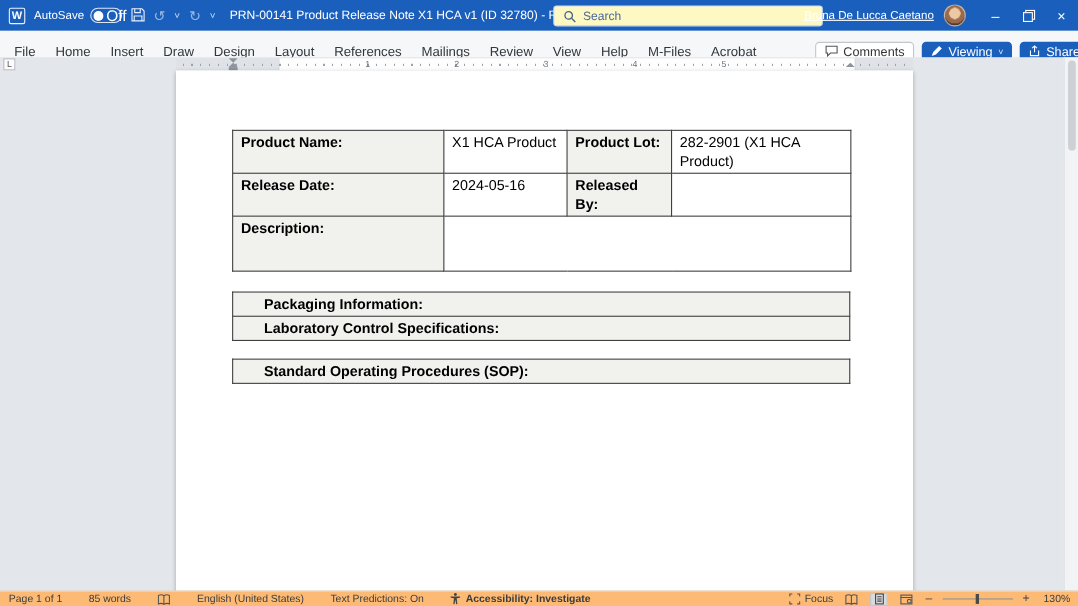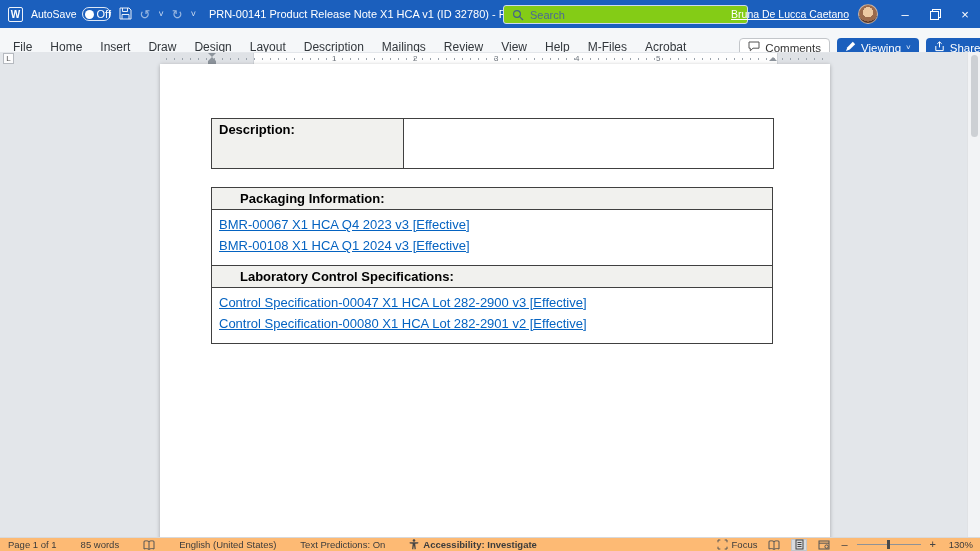--- a/index.html
+++ b/index.html
@@ -6,26 +6,26 @@
   html,body { width: 980px; height: 551px; overflow: hidden; }
   body { position: relative; font-family: "Liberation Sans", sans-serif; background: #e3e6ea; }
 
   
   .titlebar { position:absolute; top:0; left:0; right:0; height:28px; background:#1b5fbd; color:#fff; display:flex; align-items:center; }
   .qat { display:flex; align-items:center; gap:8px; padding-left:8px; }
   .word-icon { width:15px; height:15px; border:1px solid rgba(255,255,255,.92); border-radius:2px; font-size:10px; font-weight:bold; display:flex; align-items:center; justify-content:center; }
   .autosave { display:flex; align-items:center; gap:5px; font-size:10.5px; }
   .toggle { width:29px; height:14px; border:1px solid rgba(255,255,255,.85); border-radius:8px; display:flex; align-items:center; gap:3px; padding:0 3px 0 2px; }
   .knob { width:9px; height:9px; background:#fff; border-radius:50%; flex:0 0 auto; }
-  .toggle-state { font-size:11px; line-height:1; }
+  .toggle-state { font-size:14px; line-height:1; }
   .qat-icon { font-size:13px; line-height:1; opacity:.9; }
   .qat-icon.dim { opacity:.55; }
   .mini-caret { font-size:9px; opacity:.8; line-height:1; }
   .tb-doc-title { font-size:11px; margin-left:13px; white-space:nowrap; display:flex; align-items:center; gap:5px; }
-  .search-box { position:absolute; left:503px; top:5px; width:245px; height:19px; background:#84cc16; border:1px solid #cdd9f0; border-radius:3px; display:flex; align-items:center; gap:6px; padding-left:8px; }
+  .search-box { position:absolute; left:503px; top:5px; width:245px; height:19px; background:#fef9c3; border:1px solid #cdd9f0; border-radius:3px; display:flex; align-items:center; gap:6px; padding-left:8px; }
   .search-box input { border:none; background:transparent; outline:none; font-size:11px; color:#44618c; width:185px; font-family:inherit; }
   .search-box input::placeholder { color:#4b6899; opacity:1; }
   .tb-right { position:absolute; right:0; top:0; height:28px; display:flex; align-items:center; }
   .user-name { font-size:10.5px; margin-right:9px; white-space:nowrap;text-decoration:underline; }
   .avatar { width:20px; height:20px; border-radius:50%; margin-right:12px;
             background: radial-gradient(circle at 50% 40%, #ecc9a2 0 36%, #9a6a4c 37% 66%, #573828 67%); border:1px solid rgba(255,255,255,.5); }
   .win-btn { width:30px; height:28px; display:flex; align-items:center; justify-content:center; font-size:13px; color:#fff; }
   .restore-icon { position:relative; width:11px; height:11px; }
   .restore-icon::before { content:""; position:absolute; right:0; top:0; width:7px; height:7px; border:1px solid #fff; }
   .restore-icon::after { content:""; position:absolute; left:0; bottom:0; width:7px; height:7px; border:1px solid #fff; background:#1b5fbd; }
@@ -140,21 +140,21 @@
 </div>
 
 <div class="tabrow">
   <div class="tabs">
     <span class="tab">File</span>
     <span class="tab">Home</span>
     <span class="tab">Insert</span>
     <span class="tab">Draw</span>
     <span class="tab">Design</span>
     <span class="tab">Layout</span>
-    <span class="tab">Description</span>
+    <span class="tab">References</span>
     <span class="tab">Mailings</span>
     <span class="tab">Review</span>
     <span class="tab">View</span>
     <span class="tab">Help</span>
     <span class="tab">M-Files</span>
     <span class="tab">Acrobat</span>
   </div>
   <div class="tabrow-right">
     <button class="btn-comments">
       <span>
@@ -211,50 +211,58 @@
   <div class="page">
 
     <table class="info-table">
       <colgroup>
           <col style="width:192px">
           <col style="width:112px">
           <col style="width:95px">
           <col style="width:163px">
         </colgroup>
       <tbody>
+          <tr class="info-row">
+        <td class="lbl">Product Name:</td>
+        <td>X1 HCA Product</td>
+        <td class="lbl">Product Lot:</td>
+        <td>282-2901 (X1 HCA Product)</td>
+      </tr>
+      <tr class="info-row">
+        <td class="lbl">Release Date:</td>
+        <td>2024-05-16</td>
+        <td class="lbl">Released By:</td>
+        <td></td>
+      </tr>
       <tr class="desc-row">
         <td class="lbl">Description:</td>
         <td colspan="3"></td>
       </tr>
     </tbody>
       </table>
 
     <table class="links-table">
       <tbody>
           <tr>
         <td class="hdr-cell">Packaging Information:</td>
       </tr>
       <tr>
-        <td class="links-cell">
-          <a>BMR-00067 X1 HCA Q4 2023 v3 [Effective]</a>
-          <a>BMR-00108 X1 HCA Q1 2024 v3 [Effective]</a>
-        </td>
-      </tr>
-      <tr>
         <td class="hdr-cell">Laboratory Control Specifications:</td>
-      </tr>
-      <tr>
-        <td class="links-cell">
-          <a>Control Specification-00047 X1 HCA Lot 282-2900 v3 [Effective]</a>
-          <a>Control Specification-00080 X1 HCA Lot 282-2901 v2 [Effective]</a>
-        </td>
       </tr>
     </tbody>
       </table>
 
+    <table class="sop-table">
+      <tbody>
+          <tr>
+        <td class="hdr-cell">Standard Operating Procedures (SOP):</td>
+      </tr>
+
+    </tbody>
+      </table>
   </div>
 
   <div class="v-scrollbar">
     <div class="v-thumb"></div>
   </div>
 </div>
 
 <div class="statusbar">
   <div class="sb-left">
     <span class="sb-item">Page 1 of 1</span>

